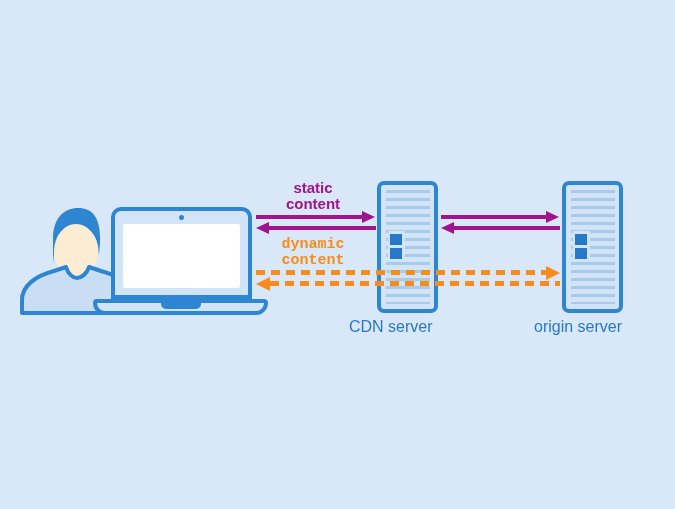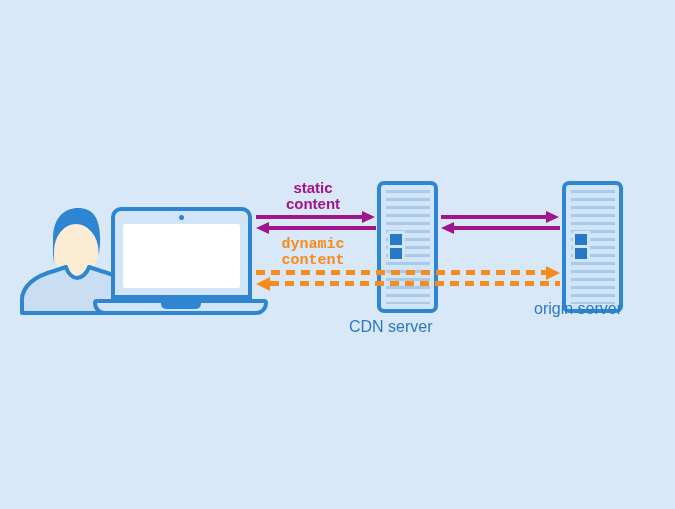--- a/index.html
+++ b/index.html
@@ -53,21 +53,21 @@
   .tri-o-left{border-top:7px solid transparent;border-bottom:7px solid transparent;border-right:14px solid var(--dynamic-orange);z-index:7;}
   .d1{left:256px;top:270px;width:290px;} .hd1{left:546px;top:266px;}
   .d2{left:270px;top:281px;width:290px;} .hd2{left:256px;top:277px;}
 
   
   .flow-label{position:absolute;width:70px;text-align:center;font-weight:bold;font-size:15px;line-height:16px;z-index:8;}
   .lbl-static{left:278px;top:180px;color:var(--static-purple);}
   .lbl-dynamic{left:278px;top:237px;color:var(--dynamic-orange);font-family:Liberation Mono, monospace;}
   .node-label{position:absolute;width:120px;text-align:left;font-weight:normal;font-size:16px;color:var(--accent-blue);z-index:8;}
   .lbl-cdn{left:349px;top:318px;}
-  .lbl-origin{left:534px;top:300px;}
+  .lbl-origin{left:534px;top:318px;}
 </style>
 </head>
 <body>
 
 <div class="canvas">
 
   <svg class="person-svg" viewBox="0 0 135 112" aria-hidden="true">
     <path d="M 38 62 L 38 36 C 38 14 50 5 63 5 C 78 5 86 15 85 40 L 84 52 C 83 32 76 25 62 25 C 48 25 39 36 38 62 Z" fill="var(--outline-blue)"></path>
     <ellipse cx="61" cy="48" rx="22" ry="27" fill="var(--face-skin)"></ellipse>
     <rect x="52" y="55" width="20" height="18" fill="var(--face-skin)"></rect>

